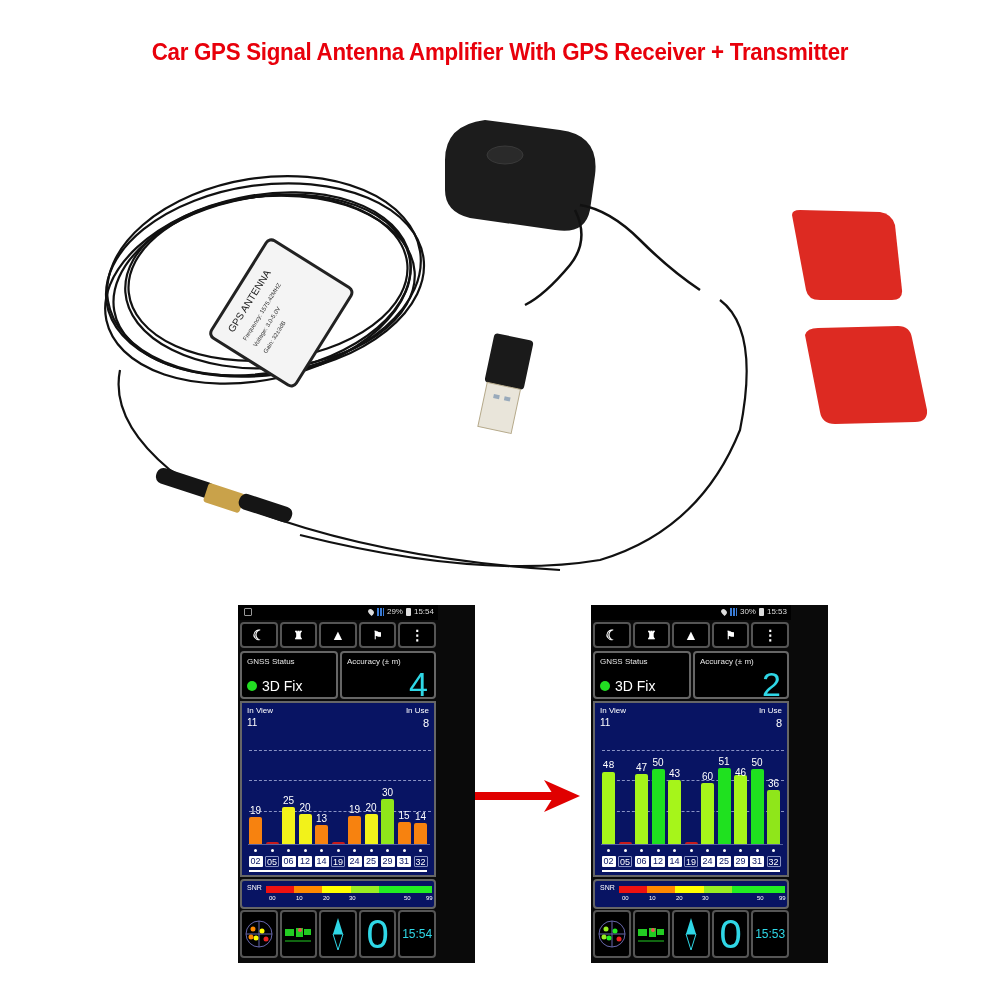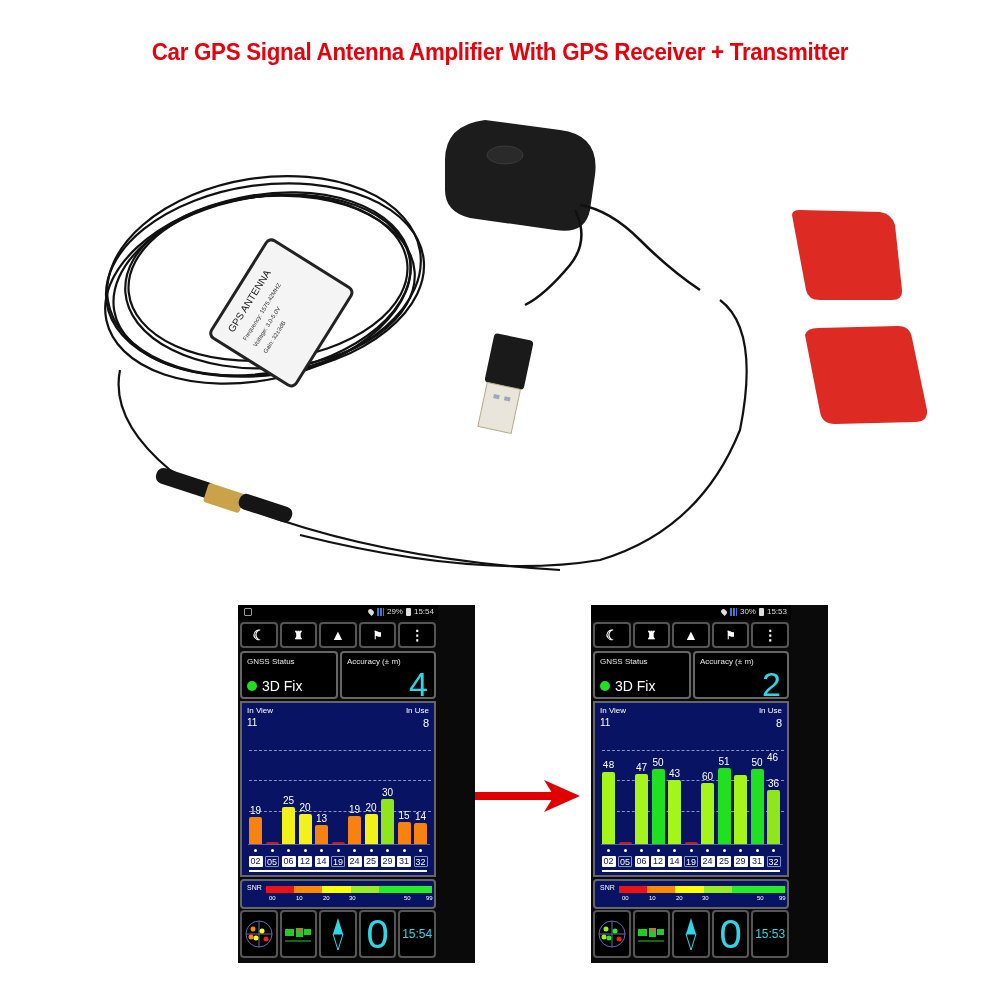--- a/index.html
+++ b/index.html
@@ -301,21 +301,21 @@
         <div class="bar" style="left: 50.5px; height: 75px; background: rgb(31, 225, 31);"></div>
         <div class="barlbl" style="left: 47px; bottom: 76px;">50</div>
         <div class="bar" style="left: 67px; height: 64.5px; background: rgb(166, 245, 26);"></div>
         <div class="barlbl" style="left: 63.5px; bottom: 65.5px; text-align: center;">43</div>
         <div class="bar" style="left: 83.5px; height: 2px; background: rgb(200, 27, 27);"></div>
         <div class="bar" style="left: 100px; height: 61.5px; background: rgb(166, 245, 26);"></div>
         <div class="barlbl" style="left: 96.5px; bottom: 62.5px;">60</div>
         <div class="bar" style="left: 116.5px; height: 76.5px; background: rgb(31, 225, 31);"></div>
         <div class="barlbl" style="left: 113px; bottom: 77.5px;">51</div>
         <div class="bar" style="left: 133px; height: 69px; background: rgb(166, 245, 26);"></div>
-        <div class="barlbl" style="left: 129.5px; bottom: 81px; margin-left: 32px;">46</div>
+        <div class="barlbl" style="left: 129.5px; bottom: 66px;">46</div>
         <div class="bar" style="left: 149.5px; height: 75px; background: rgb(31, 225, 31);"></div>
         <div class="barlbl" style="left: 146px; bottom: 76px;">50</div>
         <div class="bar" style="left: 166px; height: 54px; background: rgb(143, 230, 26);"></div>
         <div class="barlbl" style="left: 162.5px; bottom: 55px;">36</div>
       </div>
     <div class="baseline"></div>
     <div class="scrollbar"></div>
   <div class="pdot" style="left: 12px;"></div>
       <div class="prn used" style="left: 6.5px;">02</div>
       <div class="pdot" style="left: 28.5px;"></div>

